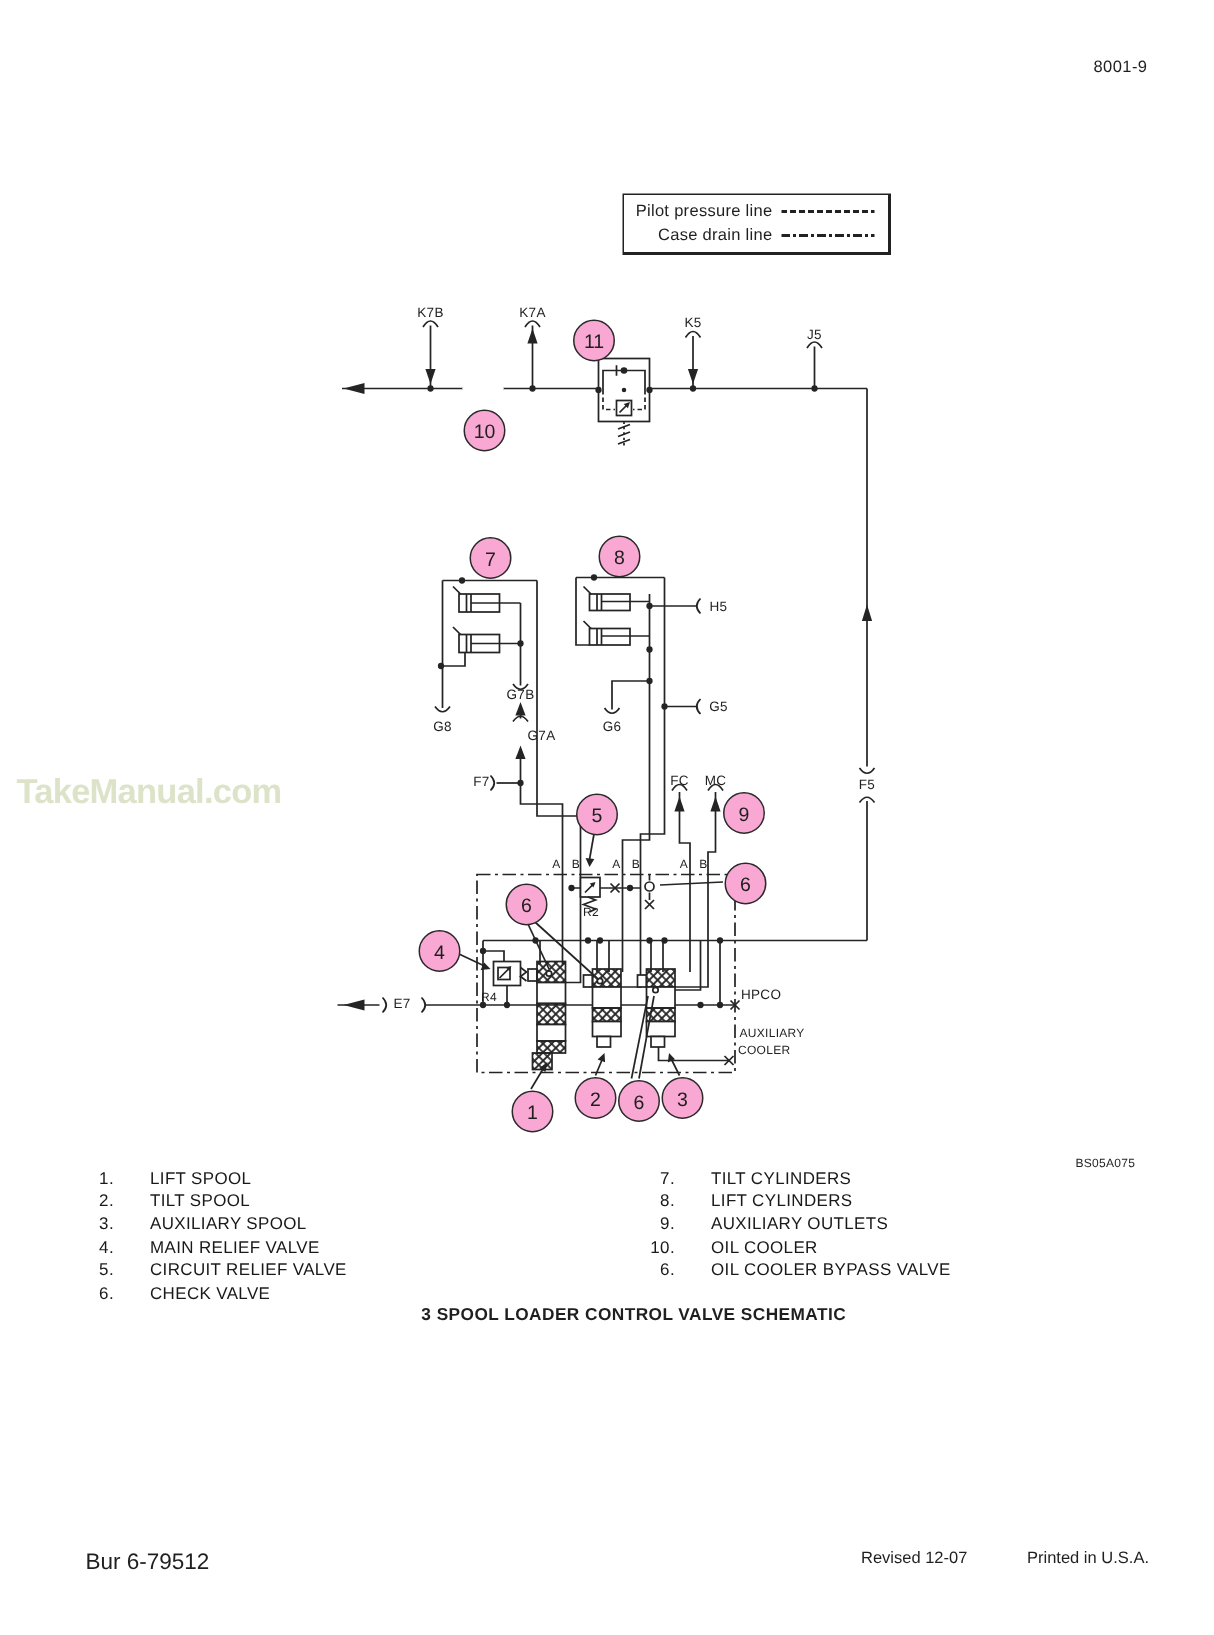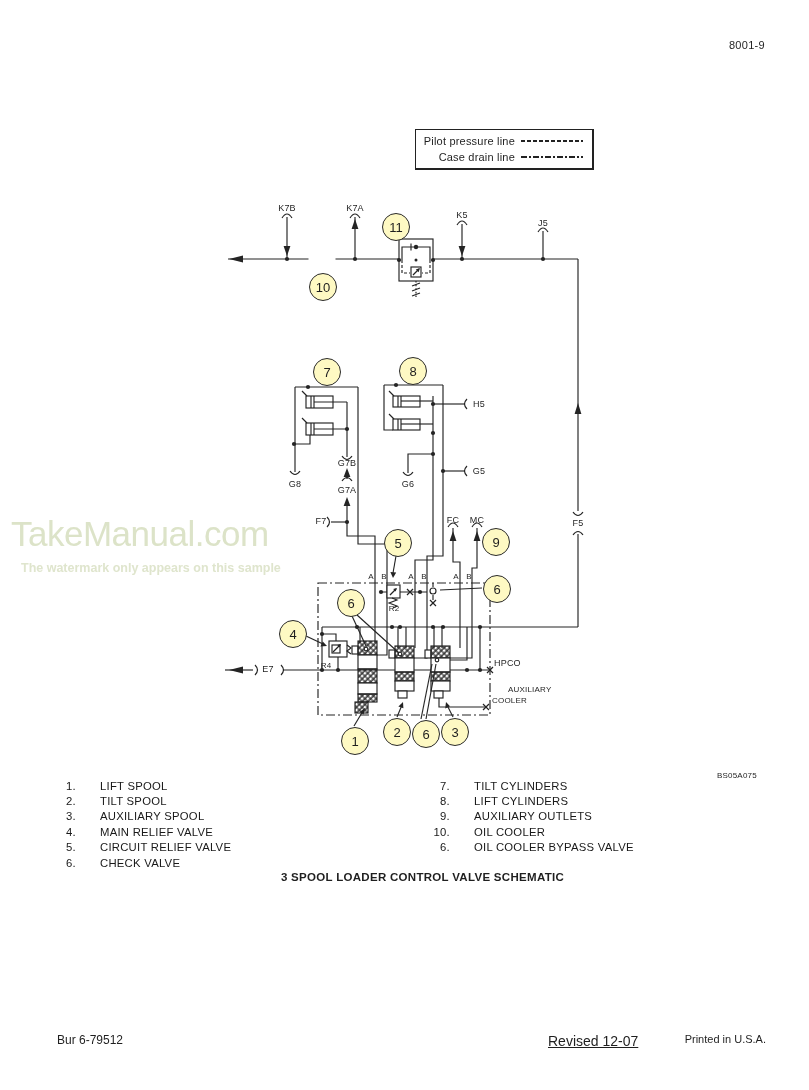--- a/index.html
+++ b/index.html
@@ -8,51 +8,51 @@
   .page-number{position:absolute;top:39px;right:44px;font-size:11px;letter-spacing:.3px;}
   
   .line-key{position:absolute;left:415px;top:129px;width:179px;height:41px;box-sizing:border-box;
             border:1.4px solid #222;border-right-width:2.6px;border-bottom-width:2.6px;
             display:flex;flex-direction:column;justify-content:space-evenly;padding:2px 9px 2px 4px;}
   .lk-row{display:flex;align-items:center;justify-content:flex-end;font-size:11px;letter-spacing:.2px;text-align:center;}
   .dash-sample{display:inline-block;width:62px;height:2px;margin-left:6px;flex:none;}
   .dash-sample.dashed{background:repeating-linear-gradient(90deg,#222 0 4px,transparent 4px 6px);}
   .dash-sample.dashdot{background:repeating-linear-gradient(90deg,#222 0 6px,transparent 6px 8px,#222 8px 10px,transparent 10px 12px);}
   
-  .wm-title{position:absolute;left:11px;top:514px;font-size:35px;font-weight:normal;
+  .wm-title{position:absolute;left:11px;top:514px;font-size:23px;font-weight:bold;
             letter-spacing:-.5px;color:#dce3c8;}
   .wm-sub{position:absolute;left:21px;top:561px;font-size:12.5px;font-weight:bold;color:#dfe5cd;}
   
   svg.schem{position:absolute;left:0;top:0;}
   svg.schem path, svg.schem rect, svg.schem line, svg.schem polyline, svg.schem circle
       {stroke:#242424;stroke-width:1.15;fill:none;}
   svg.schem .w{fill:#ffffff;}
   svg.schem .f{fill:#242424;stroke:none;}
   svg.schem .dot{fill:#242424;stroke:none;}
   svg.schem .hz{fill:url(#hatch);}
   .plbl{position:absolute;transform:translate(-50%,-50%);font-size:9px;white-space:nowrap;
         letter-spacing:.2px;color:#1f1f1f;}
   .plbl.sm{font-size:8px;}
   .plbl.lbl-left{transform:translateY(-50%);}
   .co{position:absolute;width:26px;height:26px;border:1.3px solid #2a2a2a;border-radius:50%;
-      background:#fef9c3;display:flex;align-items:center;justify-content:center;font-size:13px;}
+      background:#f9a8d4;display:flex;align-items:center;justify-content:center;font-size:13px;}
   .fig-code{position:absolute;left:717px;top:771px;font-size:8px;letter-spacing:.2px;}
   
   .key-col{position:absolute;font-size:11.3px;letter-spacing:.25px;color:#191919;}
   .key-col.left{left:56px;top:778px;}
   .key-col.right{left:426px;top:778px;}
   .key-row{display:flex;height:15.4px;align-items:center;}
   .key-num{flex:none;text-align:right;}
   .key-col.left .key-num{width:20px;}
   .key-col.right .key-num{width:24px;}
   .key-label{margin-left:5px;white-space:nowrap;padding-left:19px;}
   .fig-title{position:absolute;left:0;right:0;top:871px;text-align:center;
              font-size:11.5px;font-weight:bold;letter-spacing:.3px;margin-left:36px;}
-  .footer-left{position:absolute;left:57px;top:1033px;font-size:12px;}
-  .footer-revised{position:absolute;left:548px;top:1033px;font-size:14px;text-decoration:underline;}
+  .footer-left{position:absolute;left:57px;top:1033px;font-size:15px;}
+  .footer-revised{position:absolute;left:574px;top:1033px;font-size:11px;}
   .footer-printed{position:absolute;right:43px;top:1033px;font-size:11px;}
 </style>
 </head>
 <body>
 
 <div class="page">
 
   <div class="page-number">8001-9</div>
 
   <div class="line-key">
@@ -60,21 +60,20 @@
       <span>Pilot pressure line</span>
       <span class="dash-sample dashed"></span>
     </div>
     <div class="lk-row">
       <span>Case drain line</span>
       <span class="dash-sample dashdot"></span>
     </div>
   </div>
 
   <div class="wm-title">TakeManual.com</div>
-  <div class="wm-sub">The watermark only appears on this sample</div>
 
   <svg class="schem" width="809" height="1090" viewBox="0 0 809 1090">
     <defs>
       <pattern id="hatch" width="4" height="4" patternUnits="userSpaceOnUse" patternTransform="rotate(45)">
         <rect width="4" height="4" fill="#fff" stroke="none"></rect>
         <line x1="0" y1="0" x2="0" y2="4" stroke="#242424" stroke-width="1"></line>
       </pattern>
     </defs>
 
     <g>
@@ -337,29 +336,29 @@
   <span class="plbl" style="left:287px;top:208px">K7B</span>
   <span class="plbl" style="left:355px;top:208px">K7A</span>
   <span class="plbl" style="left:462px;top:215px">K5</span>
   <span class="plbl" style="left:543px;top:223px">J5</span>
   <span class="plbl" style="left:578px;top:523px">F5</span>
   <span class="plbl" style="left:479px;top:404px">H5</span>
   <span class="plbl" style="left:479px;top:471px">G5</span>
   <span class="plbl" style="left:408px;top:484px">G6</span>
   <span class="plbl" style="left:295px;top:484px">G8</span>
   <span class="plbl" style="left:347px;top:463px">G7B</span>
-  <span class="plbl" style="left:347px;top:490px">G7A</span>
+  <span class="plbl" style="left:361px;top:490px">G7A</span>
   <span class="plbl" style="left:321px;top:521px">F7</span>
   <span class="plbl" style="left:453px;top:520px">FC</span>
   <span class="plbl" style="left:477px;top:520px">MC</span>
   <span class="plbl" style="left:268px;top:669px">E7</span>
   <span class="plbl sm" style="left:394px;top:608px">R2</span>
   <span class="plbl sm" style="left:326px;top:665px">R4</span>
   <span class="plbl lbl-left" style="left:494px;top:663px">HPCO</span>
-  <span class="plbl lbl-left sm" style="left:508px;top:689px">AUXILIARY</span>
+  <span class="plbl lbl-left sm" style="left:493px;top:689px">AUXILIARY</span>
   <span class="plbl lbl-left sm" style="left:492px;top:700px">COOLER</span>
   <span class="plbl sm" style="left:371px;top:576px">A</span>
   <span class="plbl sm" style="left:384px;top:576px">B</span>
   <span class="plbl sm" style="left:411px;top:576px">A</span>
   <span class="plbl sm" style="left:424px;top:576px">B</span>
   <span class="plbl sm" style="left:456px;top:576px">A</span>
   <span class="plbl sm" style="left:469px;top:576px">B</span>
 
   <div class="co" style="left:309px;top:273px">10</div>
   <div class="co" style="left:382px;top:213px">11</div>

